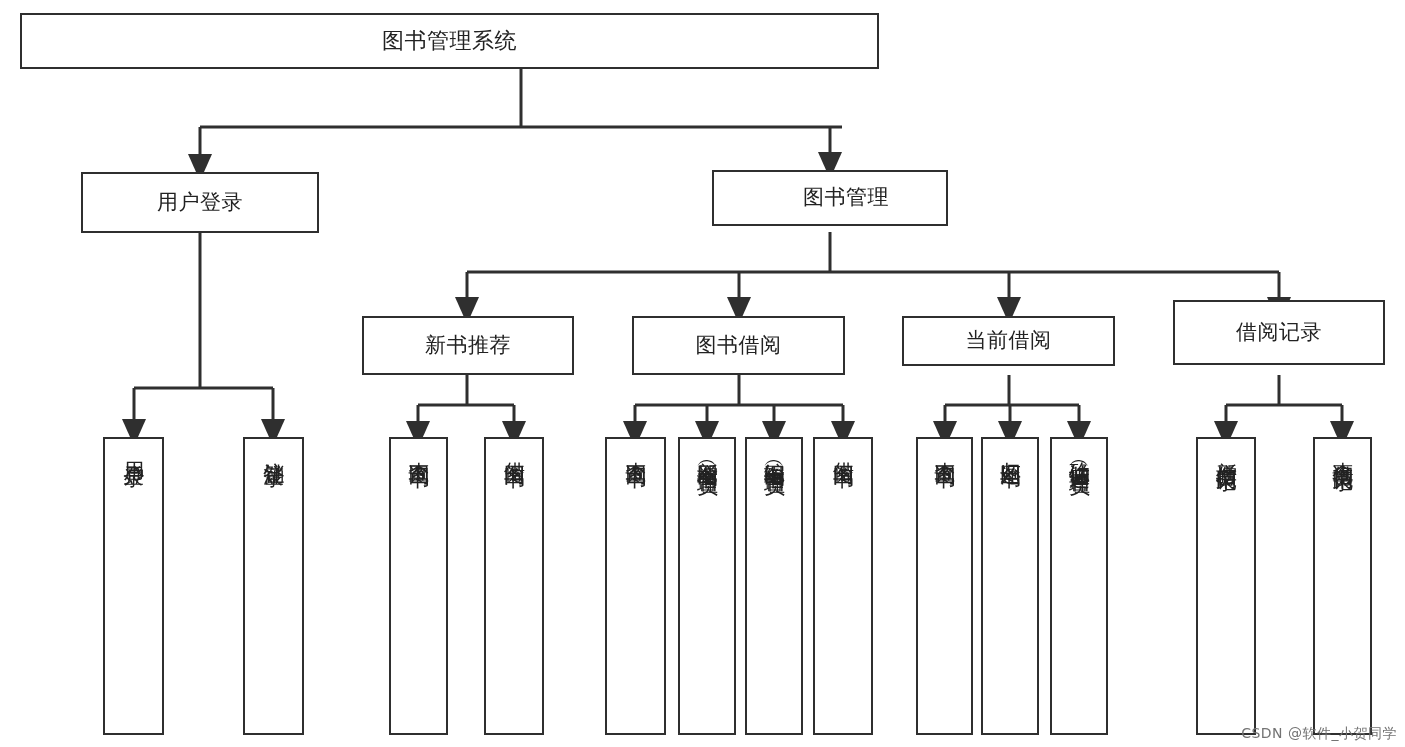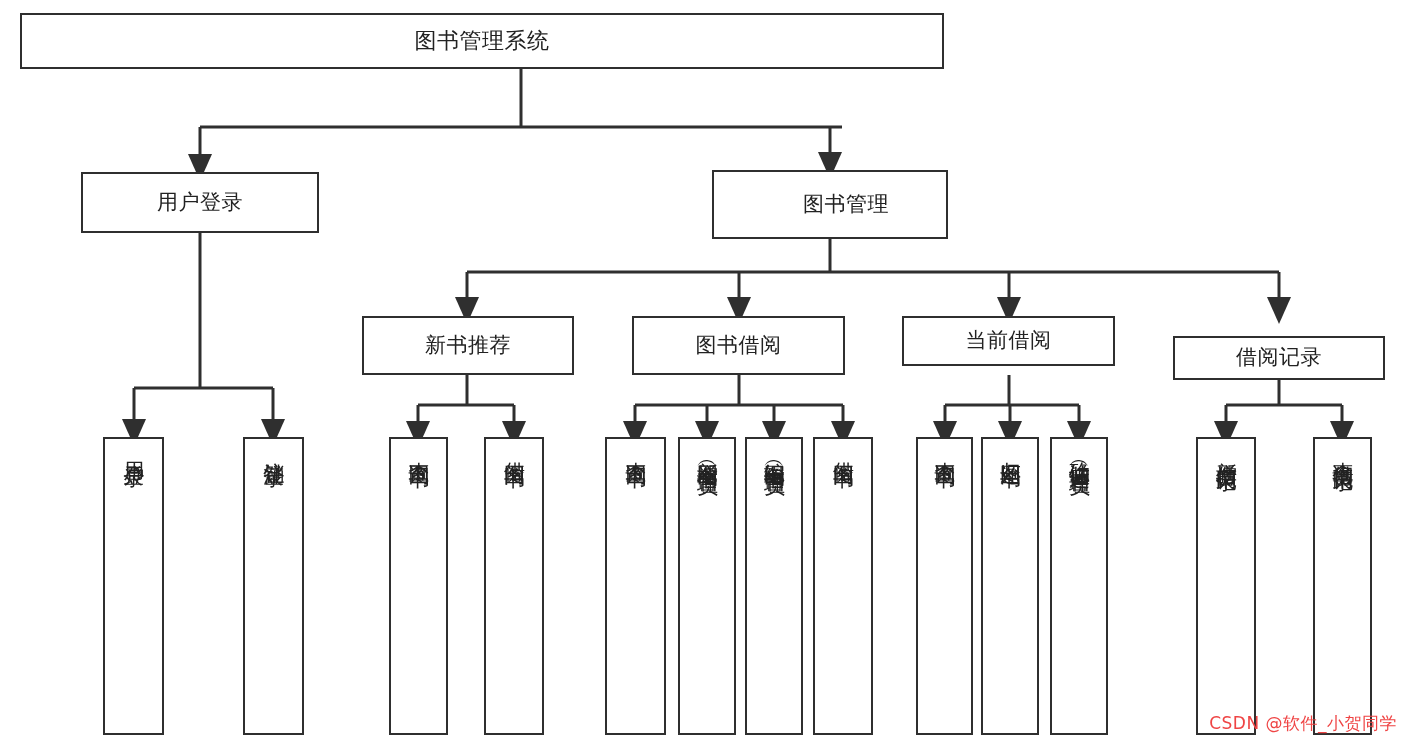--- a/index.html
+++ b/index.html
@@ -57,23 +57,23 @@
     font-size:21px;
     line-height:1.28;
     letter-spacing:2px;
     white-space:nowrap;
     margin:0 auto;
   }
   
   #watermark{
     position:absolute;
     right:8px;
-    bottom:12px;
-    font-size:17px;
-    color:#ef4444;
+    bottom:4px;
+    font-size:14px;
+    color:#737373;
     white-space:nowrap;
     letter-spacing:0.5px;
   }
 </style>
 </head>
 <body>
 
 <div id="canvas">
 
   <svg id="wires" viewBox="0 0 1405 747" width="1405" height="747" aria-hidden="true">
@@ -121,39 +121,39 @@
 
       <path d="M1279,375 L1279,405"></path>
       <path d="M1226,405 L1342,405"></path>
       <path d="M1226,405 L1226,424" marker-end="url(#arrow)"></path>
       <path d="M1342,405 L1342,424" marker-end="url(#arrow)"></path>
 
     </g>
   </svg>
 
   <div id="nodes">
-      <div class="node h root" style="left: 20px; top: 13px; width: 924px; height: 56px;">
+      <div class="node h root" style="left: 20px; top: 13px; width: 859px; height: 56px;">
         <span class="lbl">图书管理系统</span>
       </div>
       <div class="node h" style="left: 81px; top: 172px; width: 238px; height: 61px;">
         <span class="lbl">用户登录</span>
       </div>
-      <div class="node h" style="left: 712px; top: 170px; width: 236px; height: 69px; padding-left: 32px;">
+      <div class="node h" style="left: 712px; top: 170px; width: 236px; height: 56px; padding-left: 32px;">
         <span class="lbl">图书管理</span>
       </div>
       <div class="node h" style="left: 362px; top: 316px; width: 212px; height: 59px; font-family: Liberation Serif, serif;">
         <span class="lbl">新书推荐</span>
       </div>
       <div class="node h" style="left: 632px; top: 316px; width: 213px; height: 59px; font-family: Liberation Serif, serif;">
         <span class="lbl">图书借阅</span>
       </div>
       <div class="node h" style="left: 902px; top: 316px; width: 213px; height: 50px;">
         <span class="lbl">当前借阅</span>
       </div>
-      <div class="node h" style="left: 1173px; top: 336px; width: 212px; height: 44px;">
+      <div class="node h" style="left: 1173px; top: 300px; width: 212px; height: 65px;">
         <span class="lbl">借阅记录</span>
       </div>
       <div class="node v" style="left: 103px; top: 437px; width: 61px; height: 298px;">
         <span class="lbl">用户登录</span>
       </div>
       <div class="node v" style="left: 243px; top: 437px; width: 61px; height: 298px;">
         <span class="lbl">注销登录</span>
       </div>
       <div class="node v" style="left: 389px; top: 437px; width: 59px; height: 298px;">
         <span class="lbl">查询图书</span>

